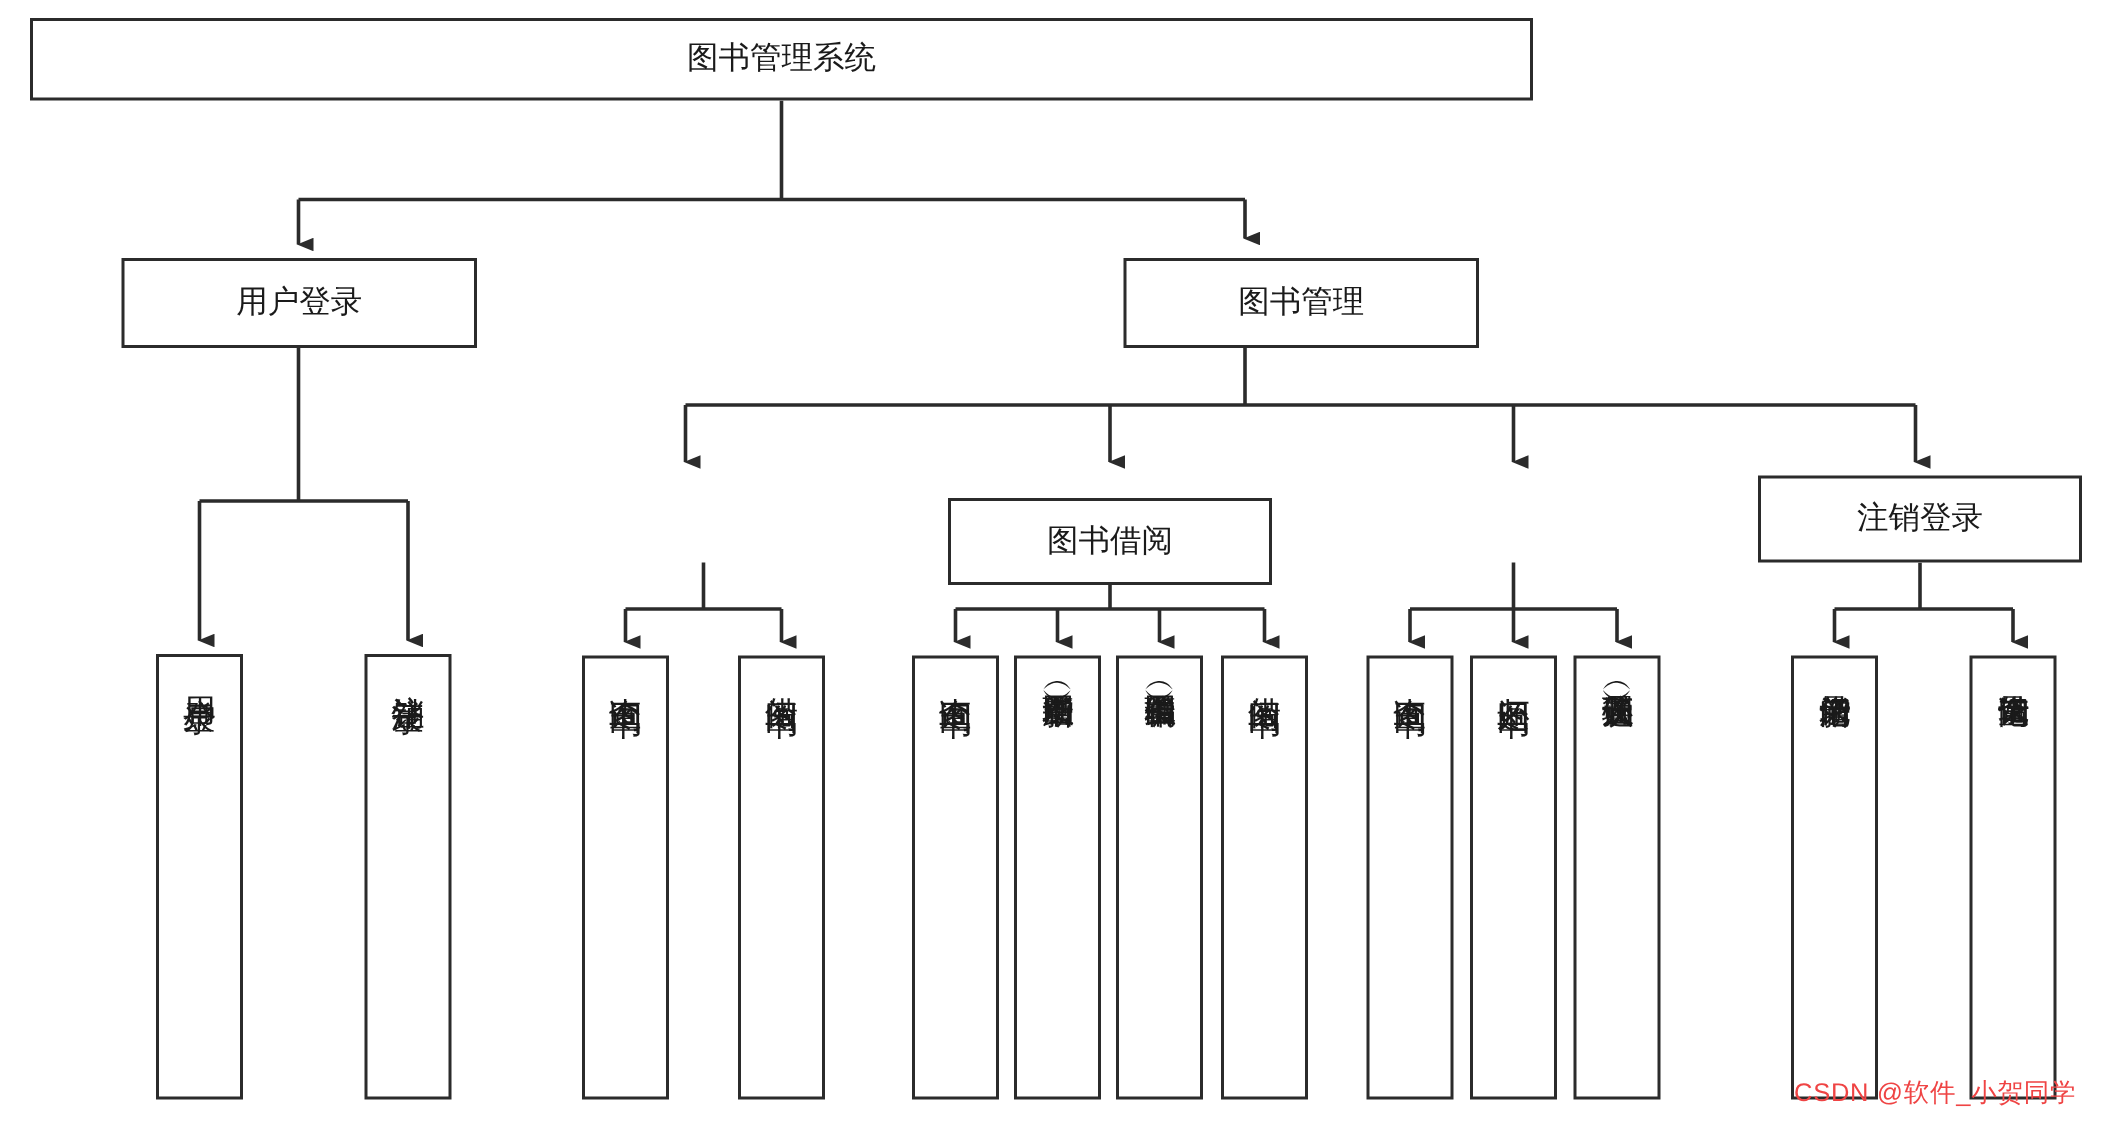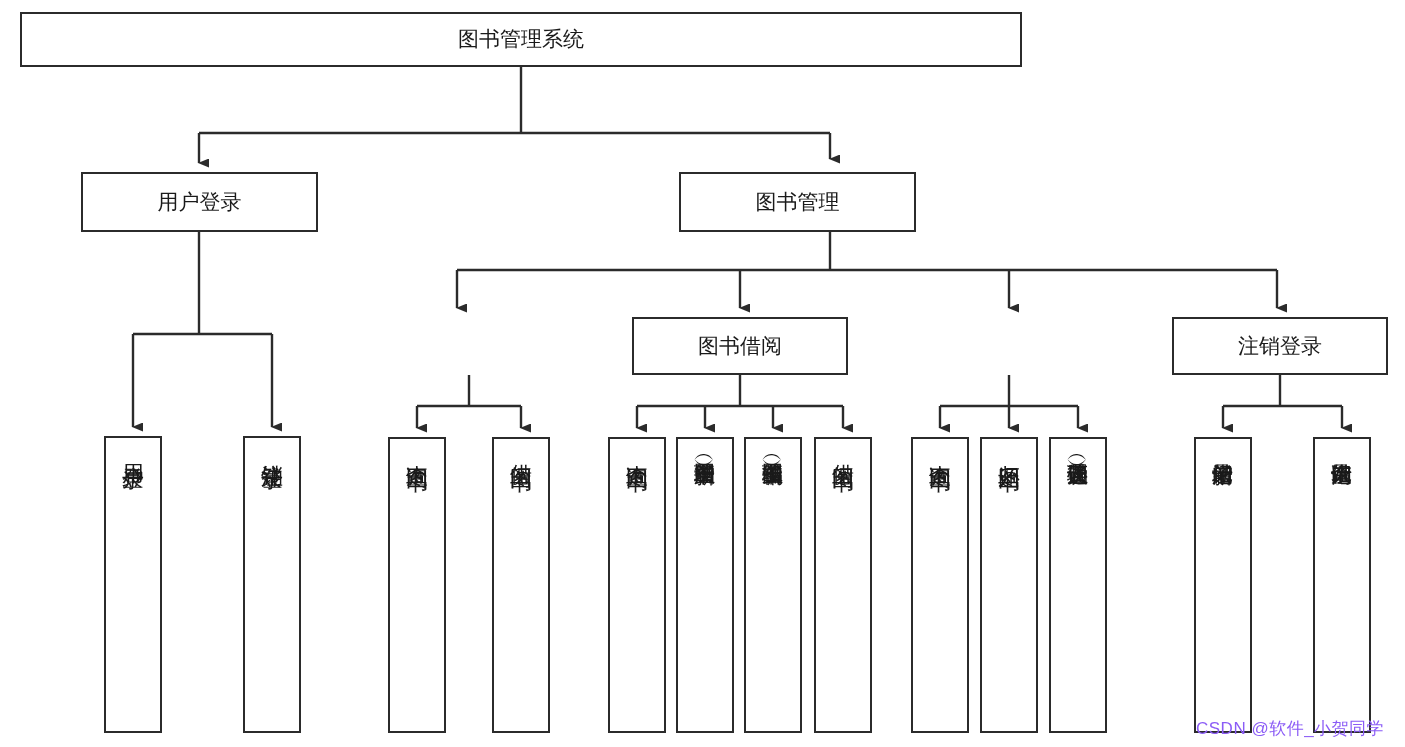--- a/index.html
+++ b/index.html
@@ -63,21 +63,21 @@
     font-size: 22px;
     letter-spacing: 2px;
     line-height: 1;
   }
   .node.leaf.long .node-label {
     font-size: 21px;
     letter-spacing: 0px;
   }
   .watermark {
     position: absolute;
-    color: #8b5cf6;
+    color: #ef4444;
     font-size: 17px;
     letter-spacing: 0.5px;
     white-space: nowrap;
     user-select: none;
   }
 </style>
 </head>
 <body>
 
 <div id="diagram-canvas">
@@ -133,26 +133,26 @@
   </svg>
 
   <div class="node root horizontal" style="left:20px; top:12px; width:1002px; height:55px;">
     <span class="node-label">图书管理系统</span>
   </div>
 
   <div class="node horizontal" style="left:81px; top:172px; width:237px; height:60px;">
     <span class="node-label">用户登录</span>
   </div>
 
-  <div class="node horizontal" style="left:679px; top:172px; width:237px; height:60px;">
+  <div class="node horizontal" style="left:749px; top:172px; width:237px; height:60px;">
     <span class="node-label">图书管理</span>
   </div>
 
 
-  <div class="node horizontal" style="left:632px; top:317px; width:216px; height:58px;">
+  <div class="node horizontal" style="left:632px; top:332px; width:216px; height:58px;">
     <span class="node-label">图书借阅</span>
   </div>
 
 
   <div class="node horizontal" style="left:1172px; top:317px; width:216px; height:58px;">
     <span class="node-label">注销登录</span>
   </div>
 
   <div class="node leaf" style="left:104px; top:436px; width:58px; height:297px;">
     <span class="node-label">用户登录</span>

